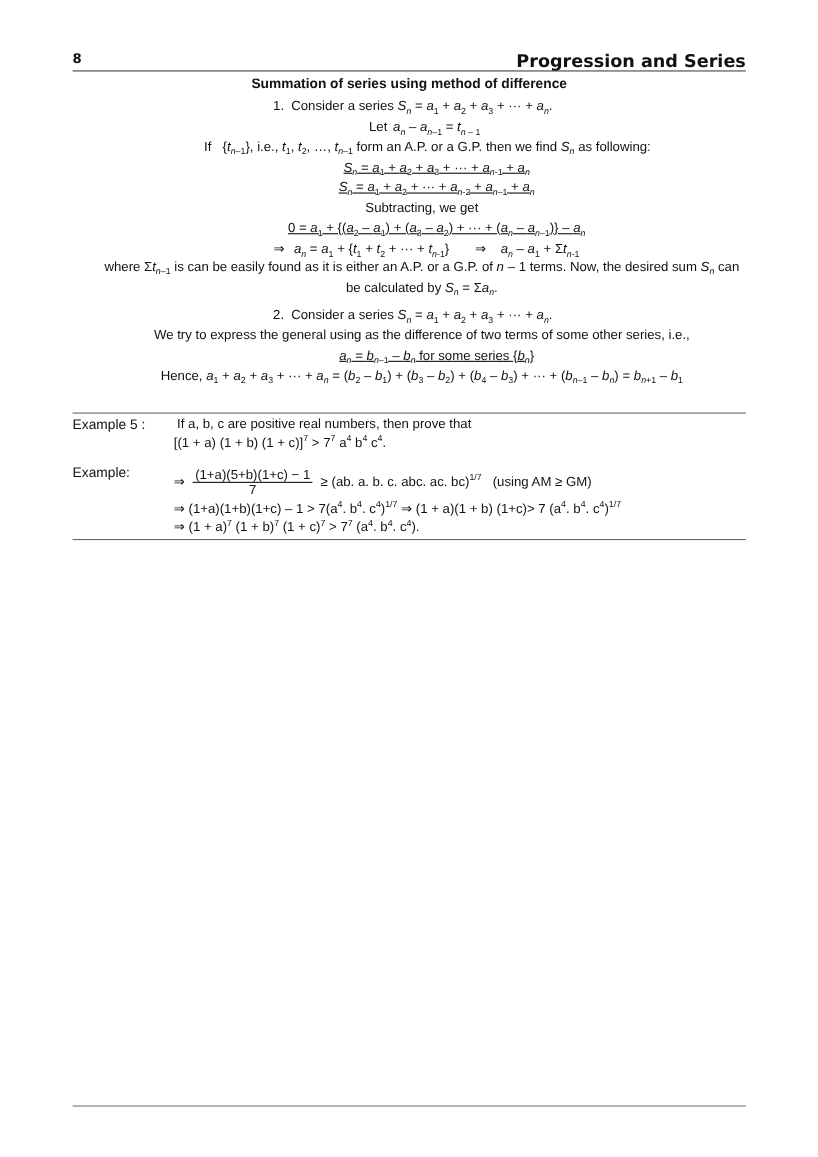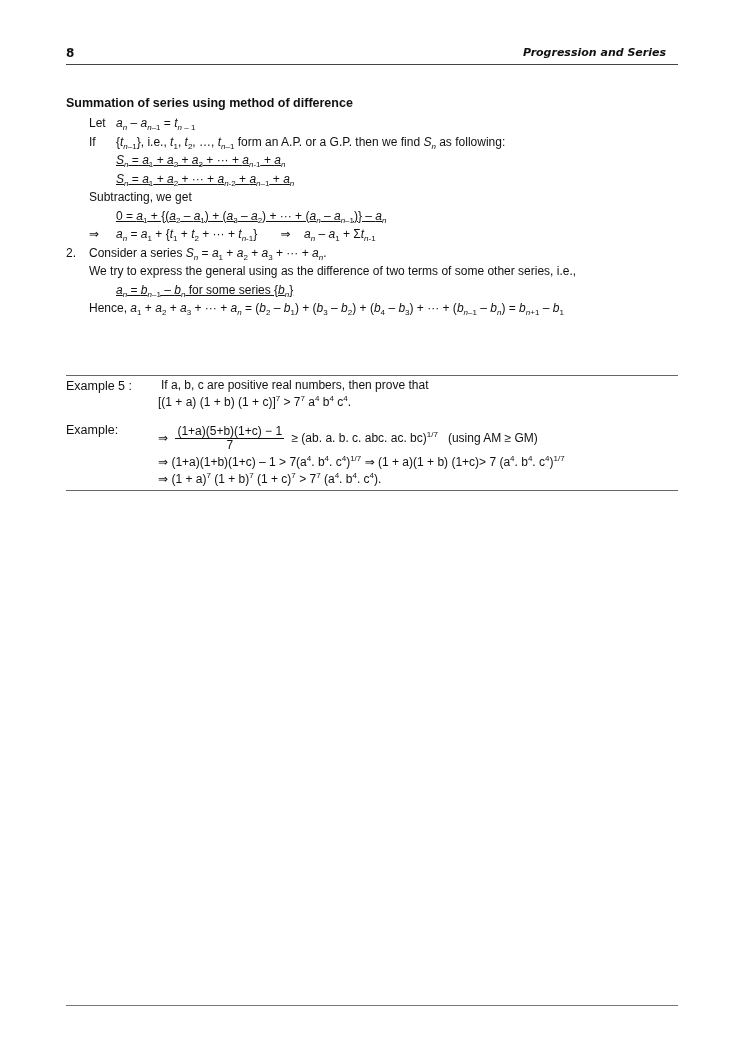--- a/index.html
+++ b/index.html
@@ -2,23 +2,23 @@
 <html><head>
 <meta charset="utf-8">
 <style>
   html, body { margin:0; padding:0; background:#fff; }
   body { width:744px; height:1052px; position:relative; overflow:hidden;
          font-family:"Liberation Sans", sans-serif; color:#111; font-size:12px; }
   .hdr { position:absolute; left:66px; right:66px; top:46px; height:18px;
          border-bottom:1.5px solid #444; }
   .hdr .pg { position:absolute; left:0; top:0; font-weight:bold; font-size:12px;
              font-family:"DejaVu Sans", sans-serif; }
-  .hdr .ttl { position:absolute; right:12px; top:0; font-weight:bold; font-size:11px;
-              font-family:"DejaVu Sans", sans-serif;font-style:italic; }
-  .content { position:absolute; left:66px; right:66px; top:96px; }
+  .hdr .ttl { position:absolute; right:0; top:0; font-weight:bold; font-size:16px;
+              font-family:"DejaVu Sans", sans-serif; }
+  .content { position:absolute; left:66px; right:66px; top:69px;text-align:center; }
   .sec-title { font-weight:bold; font-size:12.5px; margin:0 0 4px 0; }
   .line { height:18.5px; line-height:18.5px; white-space:nowrap; font-size:12px; }
   .i1 { padding-left:23px; }
   .i2 { padding-left:50px;text-decoration:underline; }
   .num { display:inline-block; width:23px; }
   .lbl { display:inline-block; width:27px; }
   .wrap { white-space:normal; line-height:14px; height:auto; padding-left:23px; margin-bottom:3px; }
   i { font-style:italic; }
   sub, sup { font-size:8px; }
   .ex { position:absolute; left:66px; right:66px; top:375px; border-top:1.5px solid #666;
@@ -36,38 +36,44 @@
 <body>
 
 <div class="hdr">
   <span class="pg">8</span>
   <span class="ttl">Progression and Series</span>
 </div>
 
 <div class="content">
   <div class="sec-title">Summation of series using method of difference</div>
 
+  <div class="line">
+    <span class="num">1.</span>Consider a series <i>S<sub>n</sub></i> = <i>a</i><sub>1</sub> + <i>a</i><sub>2</sub> + <i>a</i><sub>3</sub> + ··· + <i>a<sub>n</sub></i>.
+  </div>
   <div class="line i1">
     <span class="lbl">Let</span><i>a<sub>n</sub></i> – <i>a<sub>n</sub></i><sub>–1</sub> = <i>t<sub>n</sub></i><sub> – 1</sub>
   </div>
   <div class="line i1">
     <span class="lbl">If</span>{<i>t<sub>n</sub></i><sub>–1</sub>}, i.e., <i>t</i><sub>1</sub>, <i>t</i><sub>2</sub>, …, <i>t<sub>n</sub></i><sub>–1</sub> form an A.P. or a G.P. then we find <i>S<sub>n</sub></i> as following:
   </div>
   <div class="line i2">
     <i>S<sub>n</sub></i> = <i>a</i><sub>1</sub> + <i>a</i><sub>2</sub> + <i>a</i><sub>3</sub> + ··· + <i>a<sub>n</sub></i><sub>-1</sub> + <i>a<sub>n</sub></i>
   </div>
   <div class="line i2">
     <i>S<sub>n</sub></i> = <i>a</i><sub>1</sub> + <i>a</i><sub>2</sub> + ··· + <i>a<sub>n</sub></i><sub>-2</sub> + <i>a<sub>n</sub></i><sub>–1</sub> + <i>a<sub>n</sub></i>
   </div>
   <div class="line i1">Subtracting, we get</div>
   <div class="line i2">
     0 = <i>a</i><sub>1</sub> + {(<i>a</i><sub>2</sub> – <i>a</i><sub>1</sub>) + (<i>a</i><sub>3</sub> – <i>a</i><sub>2</sub>) + ··· + (<i>a<sub>n</sub></i> – <i>a<sub>n</sub></i><sub>–1</sub>)} – <i>a<sub>n</sub></i>
   </div>
   <div class="line i1">
     <span class="lbl">⇒</span><i>a<sub>n</sub></i> = <i>a</i><sub>1</sub> + {<i>t</i><sub>1</sub> + <i>t</i><sub>2</sub> + ··· + <i>t<sub>n</sub></i><sub>-1</sub>}&nbsp;&nbsp;&nbsp;&nbsp;&nbsp;&nbsp;&nbsp;⇒&nbsp;&nbsp;&nbsp;&nbsp;<i>a<sub>n</sub></i> – <i>a</i><sub>1</sub> + Σ<i>t<sub>n</sub></i><sub>-1</sub>
+  </div>
+  <div class="line wrap">
+    where Σ<i>t<sub>n</sub></i><sub>–1</sub> is can be easily found as it is either an A.P. or a G.P. of <i>n</i> – 1 terms. Now, the desired sum <i>S<sub>n</sub></i> can be calculated by <i>S<sub>n</sub></i> = Σ<i>a<sub>n</sub></i>.
   </div>
 
   <div class="line">
     <span class="num">2.</span>Consider a series <i>S<sub>n</sub></i> = <i>a</i><sub>1</sub> + <i>a</i><sub>2</sub> + <i>a</i><sub>3</sub> + ··· + <i>a<sub>n</sub></i>.
   </div>
   <div class="line i1">We try to express the general using as the difference of two terms of some other series, i.e.,</div>
   <div class="line i2">
     <i>a<sub>n</sub></i> = <i>b<sub>n</sub></i><sub>–1</sub> – <i>b<sub>n</sub></i> for some series {<i>b<sub>n</sub></i>}
   </div>
   <div class="line i1">

